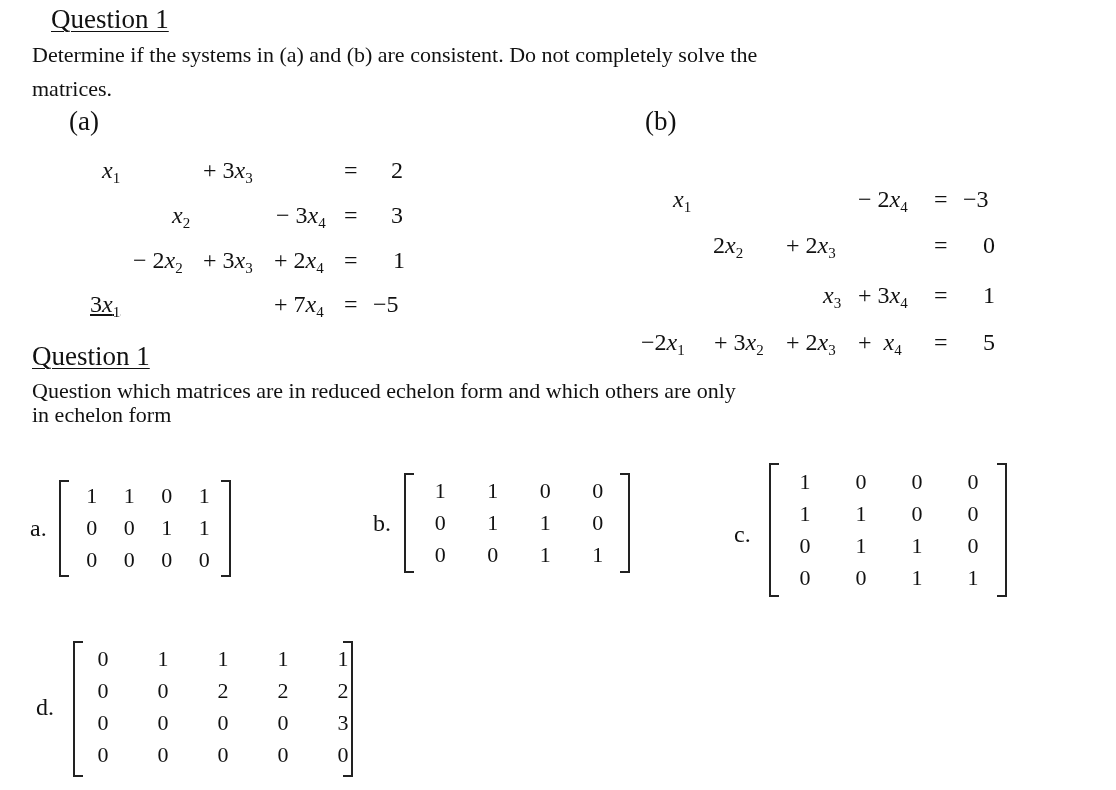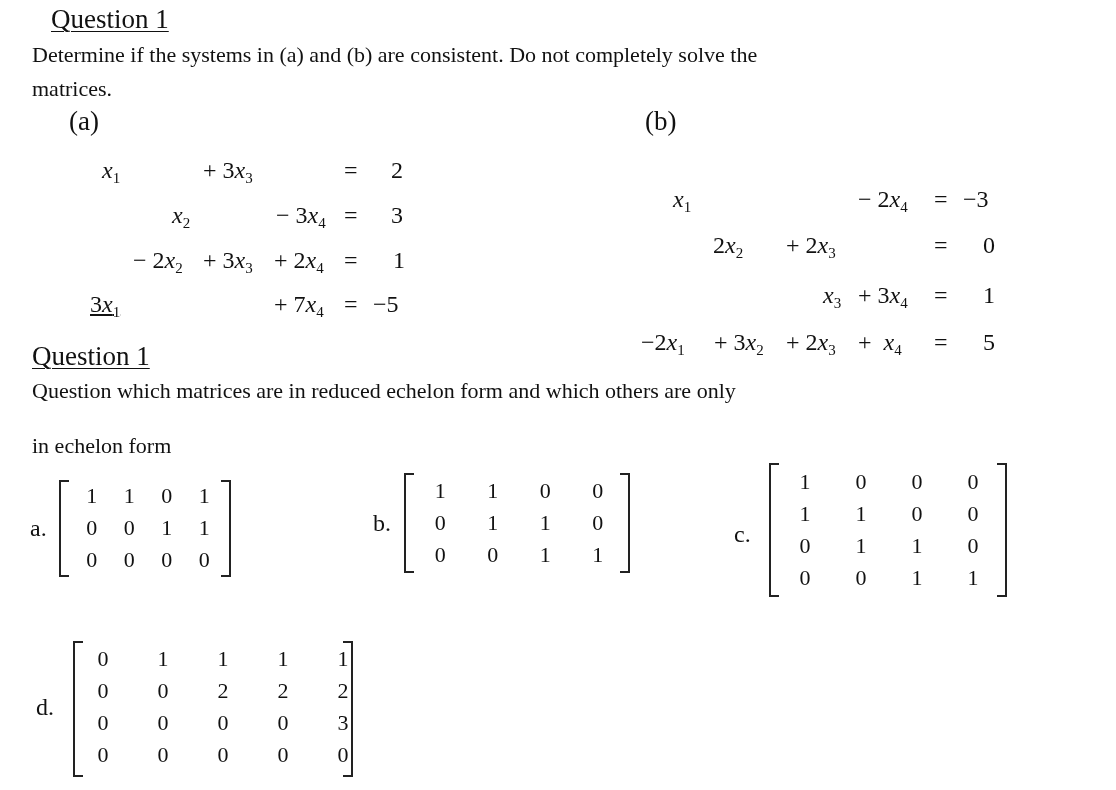--- a/index.html
+++ b/index.html
@@ -78,21 +78,21 @@
   <div class="abs eq" style="left:641px; top:329px;"><span>−2</span><i>x</i><sub>1</sub></div>
   <div class="abs eq" style="left:714px; top:329px;"><span>+ 3</span><i>x</i><sub>2</sub></div>
   <div class="abs eq" style="left:786px; top:329px;"><span>+ 2</span><i>x</i><sub>3</sub></div>
   <div class="abs eq" style="left:858px; top:329px;"><span>+</span>&nbsp;&nbsp;<i>x</i><sub>4</sub></div>
   <div class="abs eq" style="left:934px; top:329px;">=</div>
   <div class="abs eq" style="left:983px; top:329px;">5</div>
 </div>
 
 <div class="abs q-title" style="left:32px; top:341px;">Question 1</div>
 <div class="abs q-text" style="left:32px; top:374px;">Question which matrices are in reduced echelon form and which others are only</div>
-<div class="abs q-text" style="left:32px; top:429px;text-align:center;">in echelon form</div>
+<div class="abs q-text" style="left:32px; top:398px;text-align:center;">in echelon form</div>
 
 <div class="abs mat-label" style="left:30px; top:515px;">a.</div>
 <div class="matrix" style="left:59px; top:480px; width:172px; height:97px;">
   <div class="bracket-l"></div>
   <div class="bracket-r"></div>
   <div class="mgrid" style="left:14px; top:0; width:150px; grid-template-columns: repeat(4, 1fr); grid-auto-rows: 32px; line-height:32px;">
     <span>1</span>
     <span>1</span>
     <span>0</span>
     <span>1</span>

